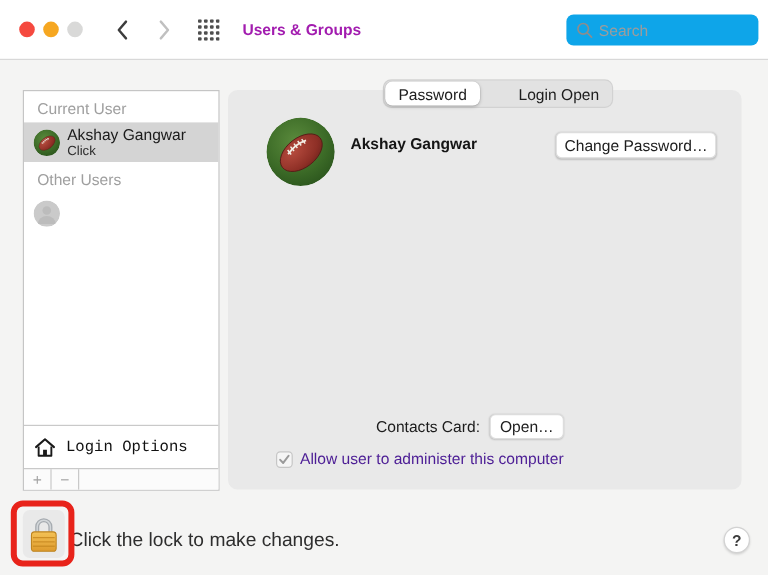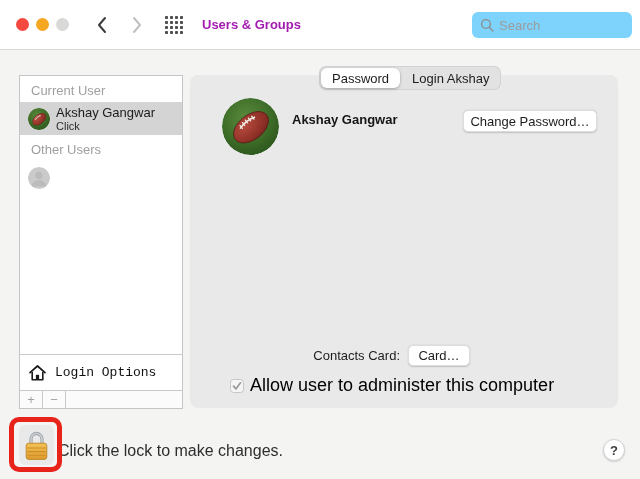--- a/index.html
+++ b/index.html
@@ -22,21 +22,21 @@
   .light.yellow { background:#f6a721; }
   .light.gray   { background:#d9d9d8; }
   .nav-btn { position:absolute; top:14px; width:18px; height:22px; display:flex; align-items:center; justify-content:center; }
   .nav-back { left:93px; }
   .nav-fwd  { left:128px; }
   .grid-btn { position:absolute; left:164px; top:16px; width:20px; height:18px; display:flex; align-items:center; justify-content:center; }
   .tb-title { position:absolute; left:202px; top:17px; font-size:13px; font-weight:bold; color:#a21caf; }
   .search-wrap { position:absolute; left:472px; top:12px; width:160px; height:26px; }
   .search-wrap input {
     width:100%; height:100%; border:none; outline:none;
-    background:#7dd3fc; border-radius:6px; padding:0 8px 0 27px;
+    background:#0ea5e9; border-radius:6px; padding:0 8px 0 27px;
     font-family:"Liberation Sans", sans-serif; font-size:13px; color:#333;
   }
   .search-wrap input::placeholder { color:#9c9c9c; }
   .search-icon { position:absolute; left:8px; top:6px; pointer-events:none; }
 
   
   .sidebar {
     position:absolute; left:19px; top:75px; width:164px; height:334px;
     background:#ffffff; border:1px solid #c5c5c5;
     display:flex; flex-direction:column;
@@ -64,21 +64,21 @@
   }
 
   
   .panel {
     position:absolute; left:190px; top:75px; width:428px; height:333px;
     background:#e9e9e9; border-radius:8px;
   }
   .tabs {
     position:absolute; left:319px; top:66px; height:24px; z-index:3;
     display:flex; align-items:stretch;
-    background:#e2e2e2; border:1px solid rgba(0,0,0,0.07); border-radius:7px;
+    background:#e2e2e2; border:1px solid rgba(0,0,0,0.07); border-radius:7px;gap:20px;
   }
   .tab {
     display:flex; align-items:center; justify-content:center;
     padding:0 11px; font-size:13px; color:#1d1d1d; border-radius:6px;
   }
   .tab.selected {
     background:#ffffff; margin:1px;
     box-shadow:0 1px 3px rgba(0,0,0,0.25), 0 0 0 0.5px rgba(0,0,0,0.06);
   }
   .big-avatar { position:absolute; left:32px; top:23px; width:57px; height:57px; border-radius:50%; overflow:hidden; }
@@ -90,21 +90,21 @@
     display:flex; align-items:center; justify-content:center;
   }
   .change-pw { position:absolute; left:273px; top:35px; width:134px; height:22px;text-align:center; }
   .contacts-label { position:absolute; right:218px; top:273px; font-size:13px; color:#1c1c1c;text-align:right; }
   .open-btn { position:absolute; left:218px; top:270px; width:62px; height:21px; }
   .admin-row { position:absolute; left:40px; top:300px; display:flex; align-items:center; gap:6px; }
   .checkbox {
     width:14px; height:14px; border:1px solid #c6c6c6; border-radius:3.5px;
     background:#f5f5f5; display:flex; align-items:center; justify-content:center;
   }
-  .admin-label { font-size:18px; color:#000000; }
+  .admin-label { font-size:13px; color:#4c1d95; }
 
   
   .lock-plate {
     position:absolute; left:19px; top:425px; width:35px; height:40px;
     background:#e9e9e9; border-radius:6px;
     display:flex; align-items:center; justify-content:center;
   }
   .red-box {
     position:absolute; left:9px; top:417px; width:53px; height:55px;
     border:5px solid #e8231a; border-radius:10px; z-index:6; pointer-events:none;
@@ -240,35 +240,35 @@
     <g transform="rotate(-38 30 30)">
       <ellipse cx="30" cy="31" rx="21" ry="13" fill="url(#ballG)" stroke="#561e18" stroke-width="0.8"></ellipse>
       <path d="M20 25 Q30 21.5 40 25" fill="none" stroke="#f2ede4" stroke-width="1.6"></path>
       <path d="M22 21.8 v5 M25.8 21 v5 M29.8 20.7 v5 M33.8 21 v5 M37.6 21.8 v5" stroke="#f2ede4" stroke-width="1.3"></path>
     </g>
   </svg>
   <div class="main-name">Akshay Gangwar</div>
   <button class="mac-btn change-pw">Change Password…</button>
 
   <div class="contacts-label">Contacts Card:</div>
-  <button class="mac-btn open-btn">Card…</button>
+  <button class="mac-btn open-btn">Open…</button>
 
   <div class="admin-row">
     <div class="checkbox">
       <svg width="10" height="10" viewBox="0 0 10 10">
         <polyline points="1.5,5.2 4,7.8 8.5,1.8" fill="none" stroke="#9a9a9a" stroke-width="1.7" stroke-linecap="round" stroke-linejoin="round"></polyline>
       </svg>
     </div>
     <span class="admin-label">Allow user to administer this computer</span>
   </div>
 </div>
 
 <div class="tabs">
   <div class="tab selected">Password</div>
-  <div class="tab">Login Akshay</div>
+  <div class="tab">Login Open</div>
 </div>
 
 <div class="lock-plate">
   <svg width="25" height="32" viewBox="0 0 25 32">
     <path d="M7 15 V10 a5.5 5.5 0 0 1 11 0 V15" fill="none" stroke="#a6abb0" stroke-width="3.4"></path>
     <path d="M7 15 V10 a5.5 5.5 0 0 1 11 0 V15" fill="none" stroke="#d3d7da" stroke-width="1.2"></path>
     <rect x="2.2" y="14.2" width="20.6" height="16.2" rx="2.6" fill="url(#lockG)" stroke="#bd8420" stroke-width="0.9"></rect>
     <path d="M3.4 19 h18.2 M3.4 22.6 h18.2 M3.4 26.2 h18.2" stroke="#cd8f26" stroke-width="1.1"></path>
   </svg>
 </div>

